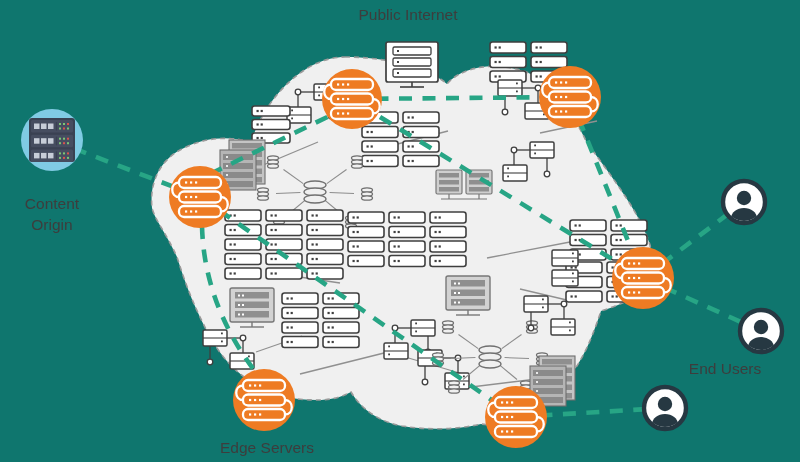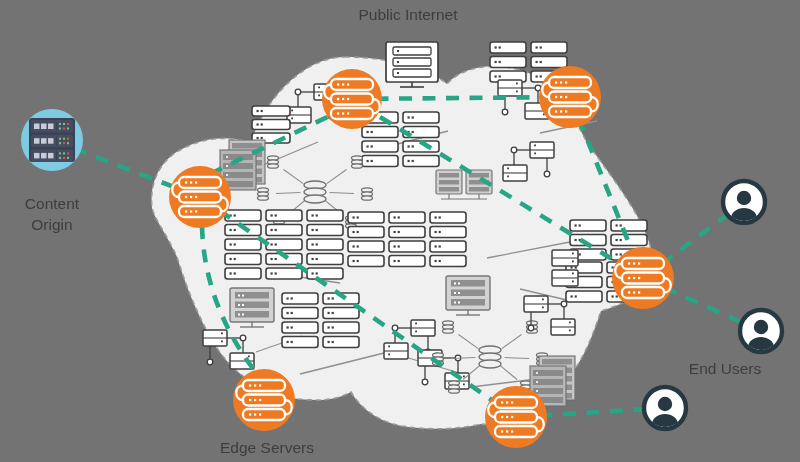--- a/index.html
+++ b/index.html
@@ -1,16 +1,16 @@
 <!DOCTYPE html>
 <html><head>
 <meta charset="utf-8">
 <style>
   html,body{margin:0;padding:0;background:#ffffff;}
-  .stage{position:relative;width:800px;height:462px;background:#737373;overflow:hidden;
+  .stage{position:relative;width:800px;height:462px;background:#0f766e;overflow:hidden;
          font-family:"Liberation Sans", sans-serif;}
   svg{display:block;}
   text{font-family:"Liberation Sans", sans-serif;}
 </style>
 </head>
 <body>
 
 <div class="stage">
   <svg id="diagram" width="800" height="462" viewBox="0 0 800 462">
     <g id="layer-cloud">

